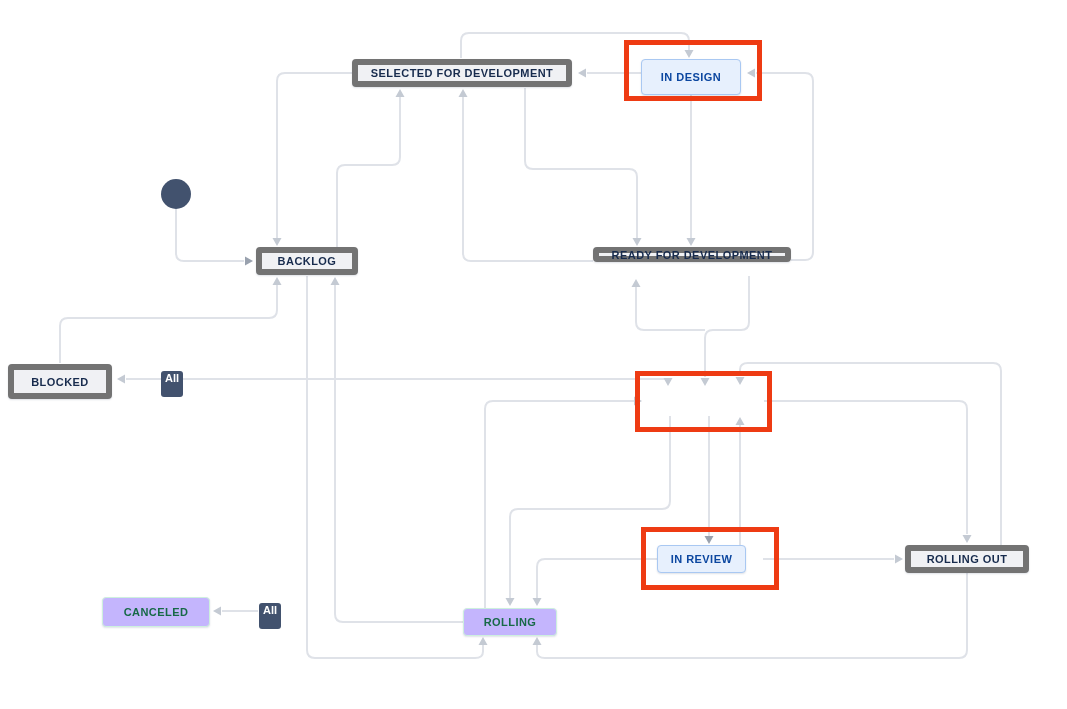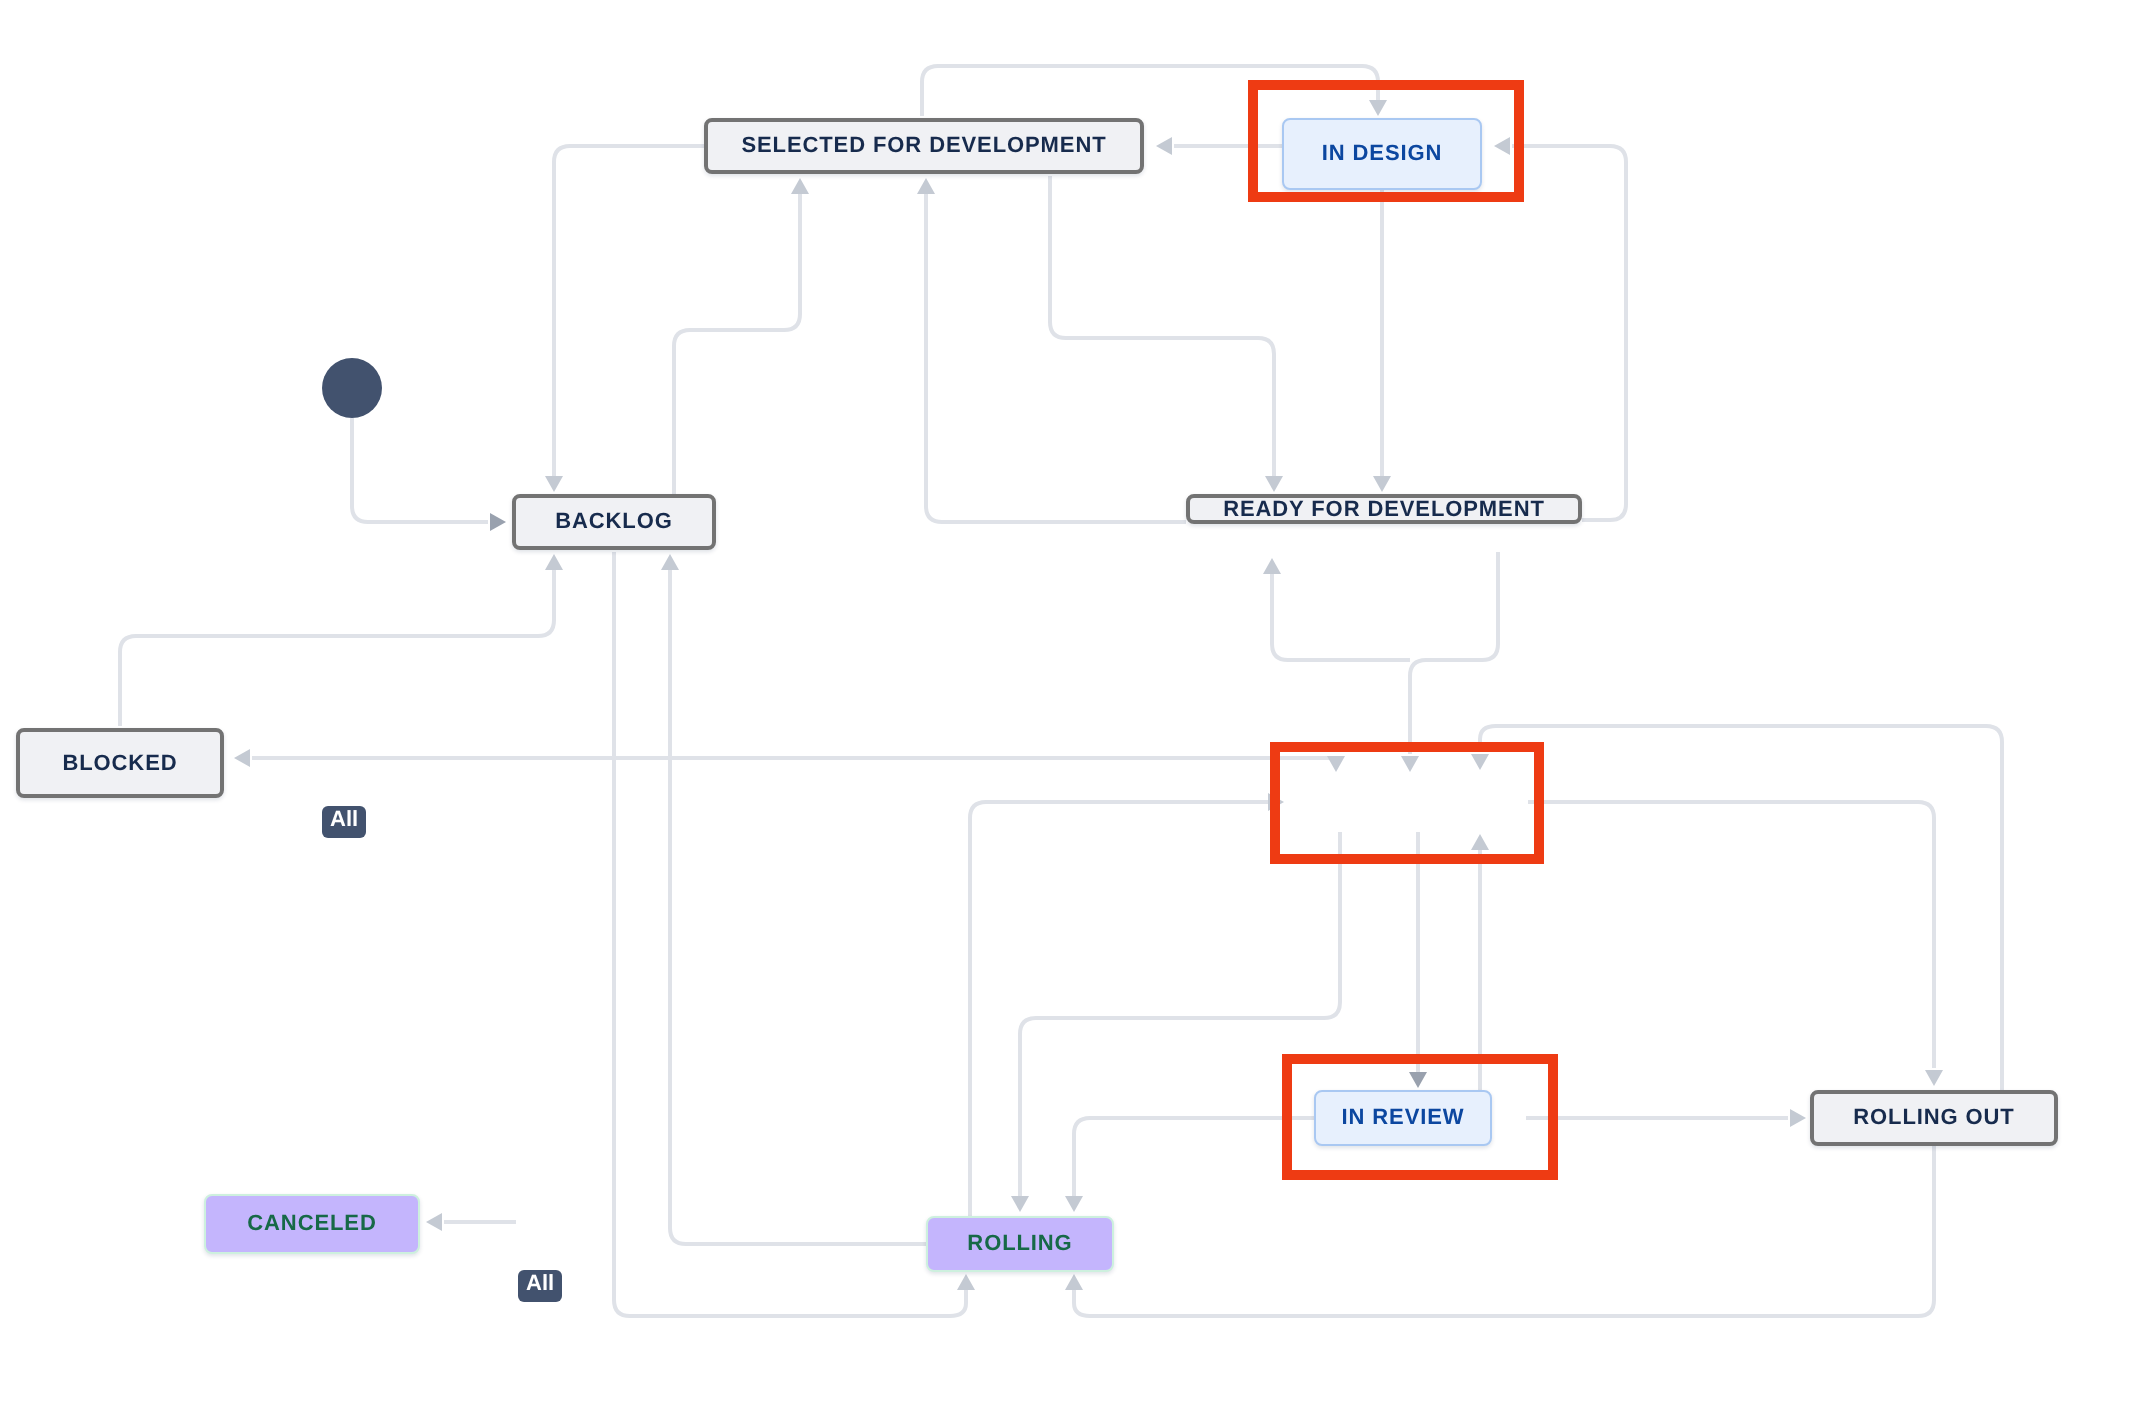--- a/index.html
+++ b/index.html
@@ -2,26 +2,26 @@
 <html><head>
 <meta charset="utf-8">
 <style>
   html,body{margin:0;padding:0;background:#ffffff;width:1067px;height:709px;overflow:hidden;
     font-family:"Liberation Sans", sans-serif;}
   #canvas{position:relative;width:1067px;height:709px;background:#ffffff;}
   #edges{position:absolute;left:0;top:0;z-index:0;}
   .node{position:absolute;z-index:2;display:flex;align-items:center;justify-content:center;
     border-radius:4px;font-weight:bold;font-size:11px;letter-spacing:.45px;
     box-shadow:0 1px 2px rgba(9,30,66,.13);cursor:pointer;box-sizing:border-box;white-space:nowrap;}
-  .node.gray{background:#f0f1f4;border:2px solid #737373;color:#172b4d;}
+  .node.gray{background:#f0f1f4;border:6px solid #737373;color:#172b4d;}
   .node.blue{background:#e7f0fd;border:1px solid #a9c8f2;color:#0c47a0;}
   .node.green{background:#c4b5fd;border:1px solid #cdf0de;color:#176947;}
   .start-node{position:absolute;z-index:2;border-radius:50%;}
   .badge{position:absolute;z-index:2;border-radius:3px;font-weight:bold;font-size:11px;
-    padding:1px 4px 2px 4px;line-height:13px;margin-top:32px;}
+    padding:1px 4px 12px 4px;line-height:13px;}
   .highlight-ring{position:absolute;z-index:3;box-sizing:border-box;pointer-events:none;}
 </style>
 </head>
 <body>
 
 <div id="canvas">
   <svg id="edges" width="1067" height="709">
       <path d="M176,209 L176,253 Q176,261 184,261 L244,261" fill="none" stroke="#dfe2e8" stroke-width="2"></path>
       <polygon points="253,261 245,256.5 245,265.5" fill="#99a1ae"></polygon>
       <path d="M461,58 L461,41 Q461,33 469,33 L681,33 Q689,33 689,41 L689,50" fill="none" stroke="#dfe2e8" stroke-width="2"></path>

